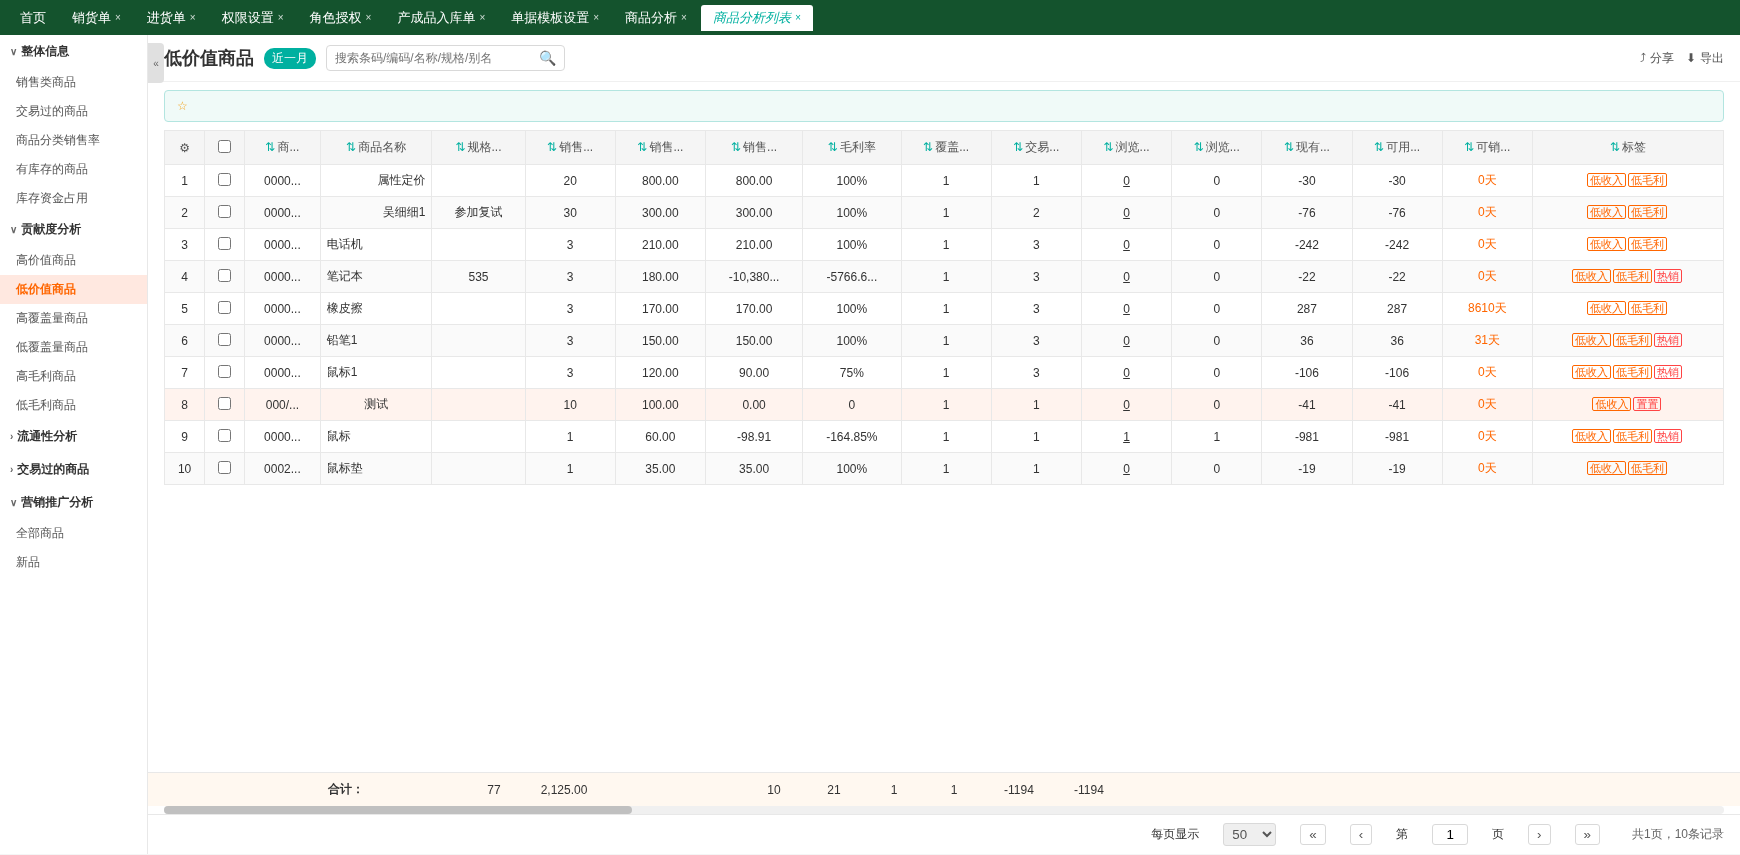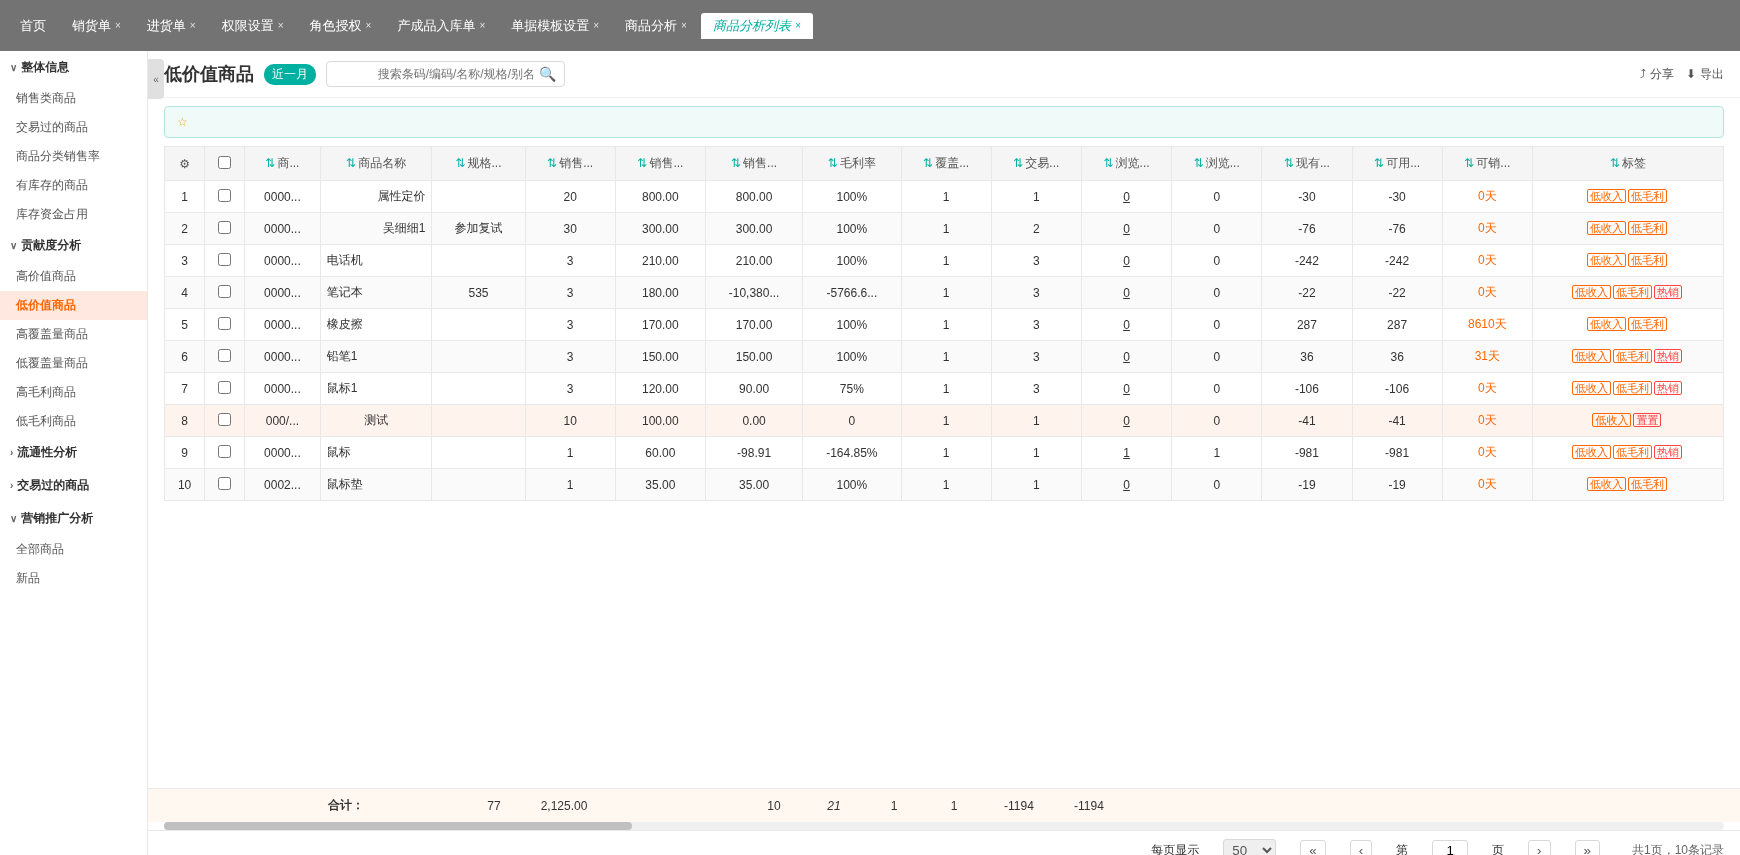--- a/index.html
+++ b/index.html
@@ -1,23 +1,23 @@
 <!DOCTYPE html>
 <html><head>
   <meta charset="utf-8">
   <style>
     * { box-sizing: border-box; margin: 0; padding: 0; }
     body { font-family: 'Microsoft YaHei', Arial, sans-serif; font-size: 12px; background: #f5f5f5; color: #333; overflow: hidden; }
     
     
     .top-nav {
-      background: #737373;
-      display: flex;
-      align-items: center;
-      height: 51px;
+      background: #14532d;
+      display: flex;
+      align-items: center;
+      height: 35px;
       padding: 12px 8px;
       gap: 2px;
     }
     .nav-item {
       color: #fff;
       padding: 4px 12px;
       cursor: pointer;
       white-space: nowrap;
       font-size: 13px;
       border-radius: 3px 3px 0 0;
@@ -101,21 +101,20 @@
       align-items: center;
       gap: 4px;
       background: #fff;
     }
     .search-box input {
       border: none;
       outline: none;
       font-size: 12px;
       width: 200px;
       color: #701a75;
-      text-align: right;
     }
     .search-icon { color: #ff6600; font-size: 14px; cursor: pointer; }
     .header-right {
       margin-left: auto;
       display: flex;
       gap: 12px;
     }
     .header-btn {
       display: flex;
       align-items: center;
@@ -528,21 +527,21 @@
       </table>
     </div>
     <div class="totals-row" id="totals-row">
   <span style="font-weight:bold;margin-right:20px;min-width:200px;text-align:right;">合计：</span>
   <span style="min-width:80px;text-align:center;">&nbsp;</span>
   <span style="min-width:60px;text-align:center;">77</span>
   <span style="min-width:80px;text-align:center;">2,125.00</span>
   <span style="min-width:80px;text-align:center;">&nbsp;</span>
   <span style="min-width:60px;">&nbsp;</span>
   <span style="min-width:60px;text-align:center;">10</span>
-  <span style="min-width:60px;text-align:center;font-style:italic;">21</span>
+  <span style="min-width:60px;text-align:center;">21</span>
   <span style="min-width:60px;text-align:center;">1</span>
   <span style="min-width:60px;text-align:center;">1</span>
   <span style="min-width:70px;text-align:center;">-1194</span>
   <span style="min-width:70px;text-align:center;">-1194</span>
 </div>
     <div class="scrollbar-area">
       <div class="scrollbar-thumb"></div>
     </div>
     <div class="pagination" id="pagination-bar">
   <span>每页显示</span>

